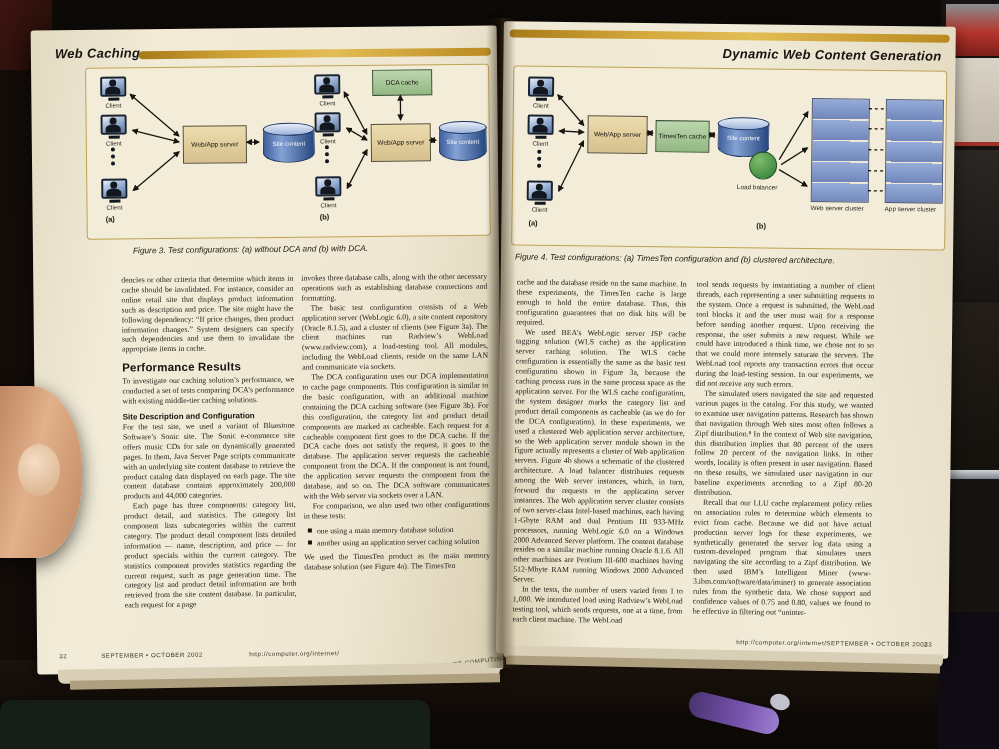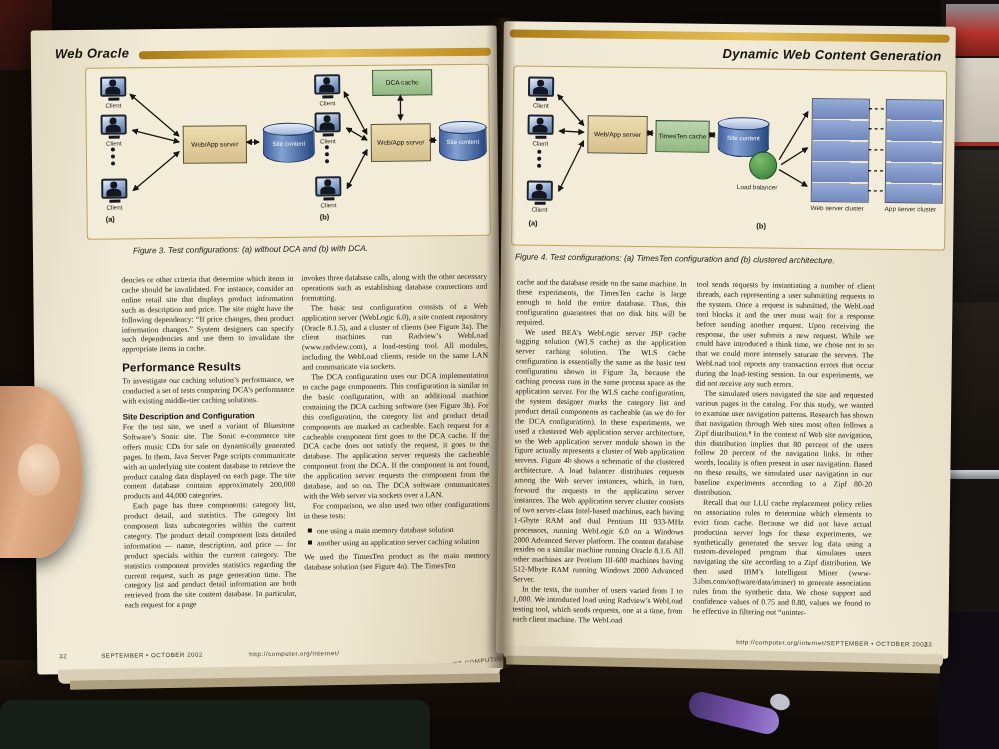--- a/index.html
+++ b/index.html
@@ -106,21 +106,21 @@
 <div class="env boxR3"></div>
 <div class="env boxR4"></div>
 <div class="env boxR5"></div>
 <div class="env shelfbar"></div>
 <div class="env boxR6"></div>
 <div class="env cloth"></div>
 <div class="env iron"></div>
 <div class="env irontip"></div>
 
 <div class="page pageL">
-  <div class="pghead" style="left:24px;top:16px">Web Oracle</div>
+  <div class="pghead" style="left:24px;top:16px">Web Caching</div>
   <div class="band" style="left:108px;top:22px;width:352px"></div>
 
   <div class="fig" style="left:54px;top:38px;width:402px;height:170px">
 
     <div class="client" style="left:14px;top:8px">
       <div class="mon">
           <i class="head"></i>
           <i class="bod"></i>
         </div>
         <div class="base"></div>

